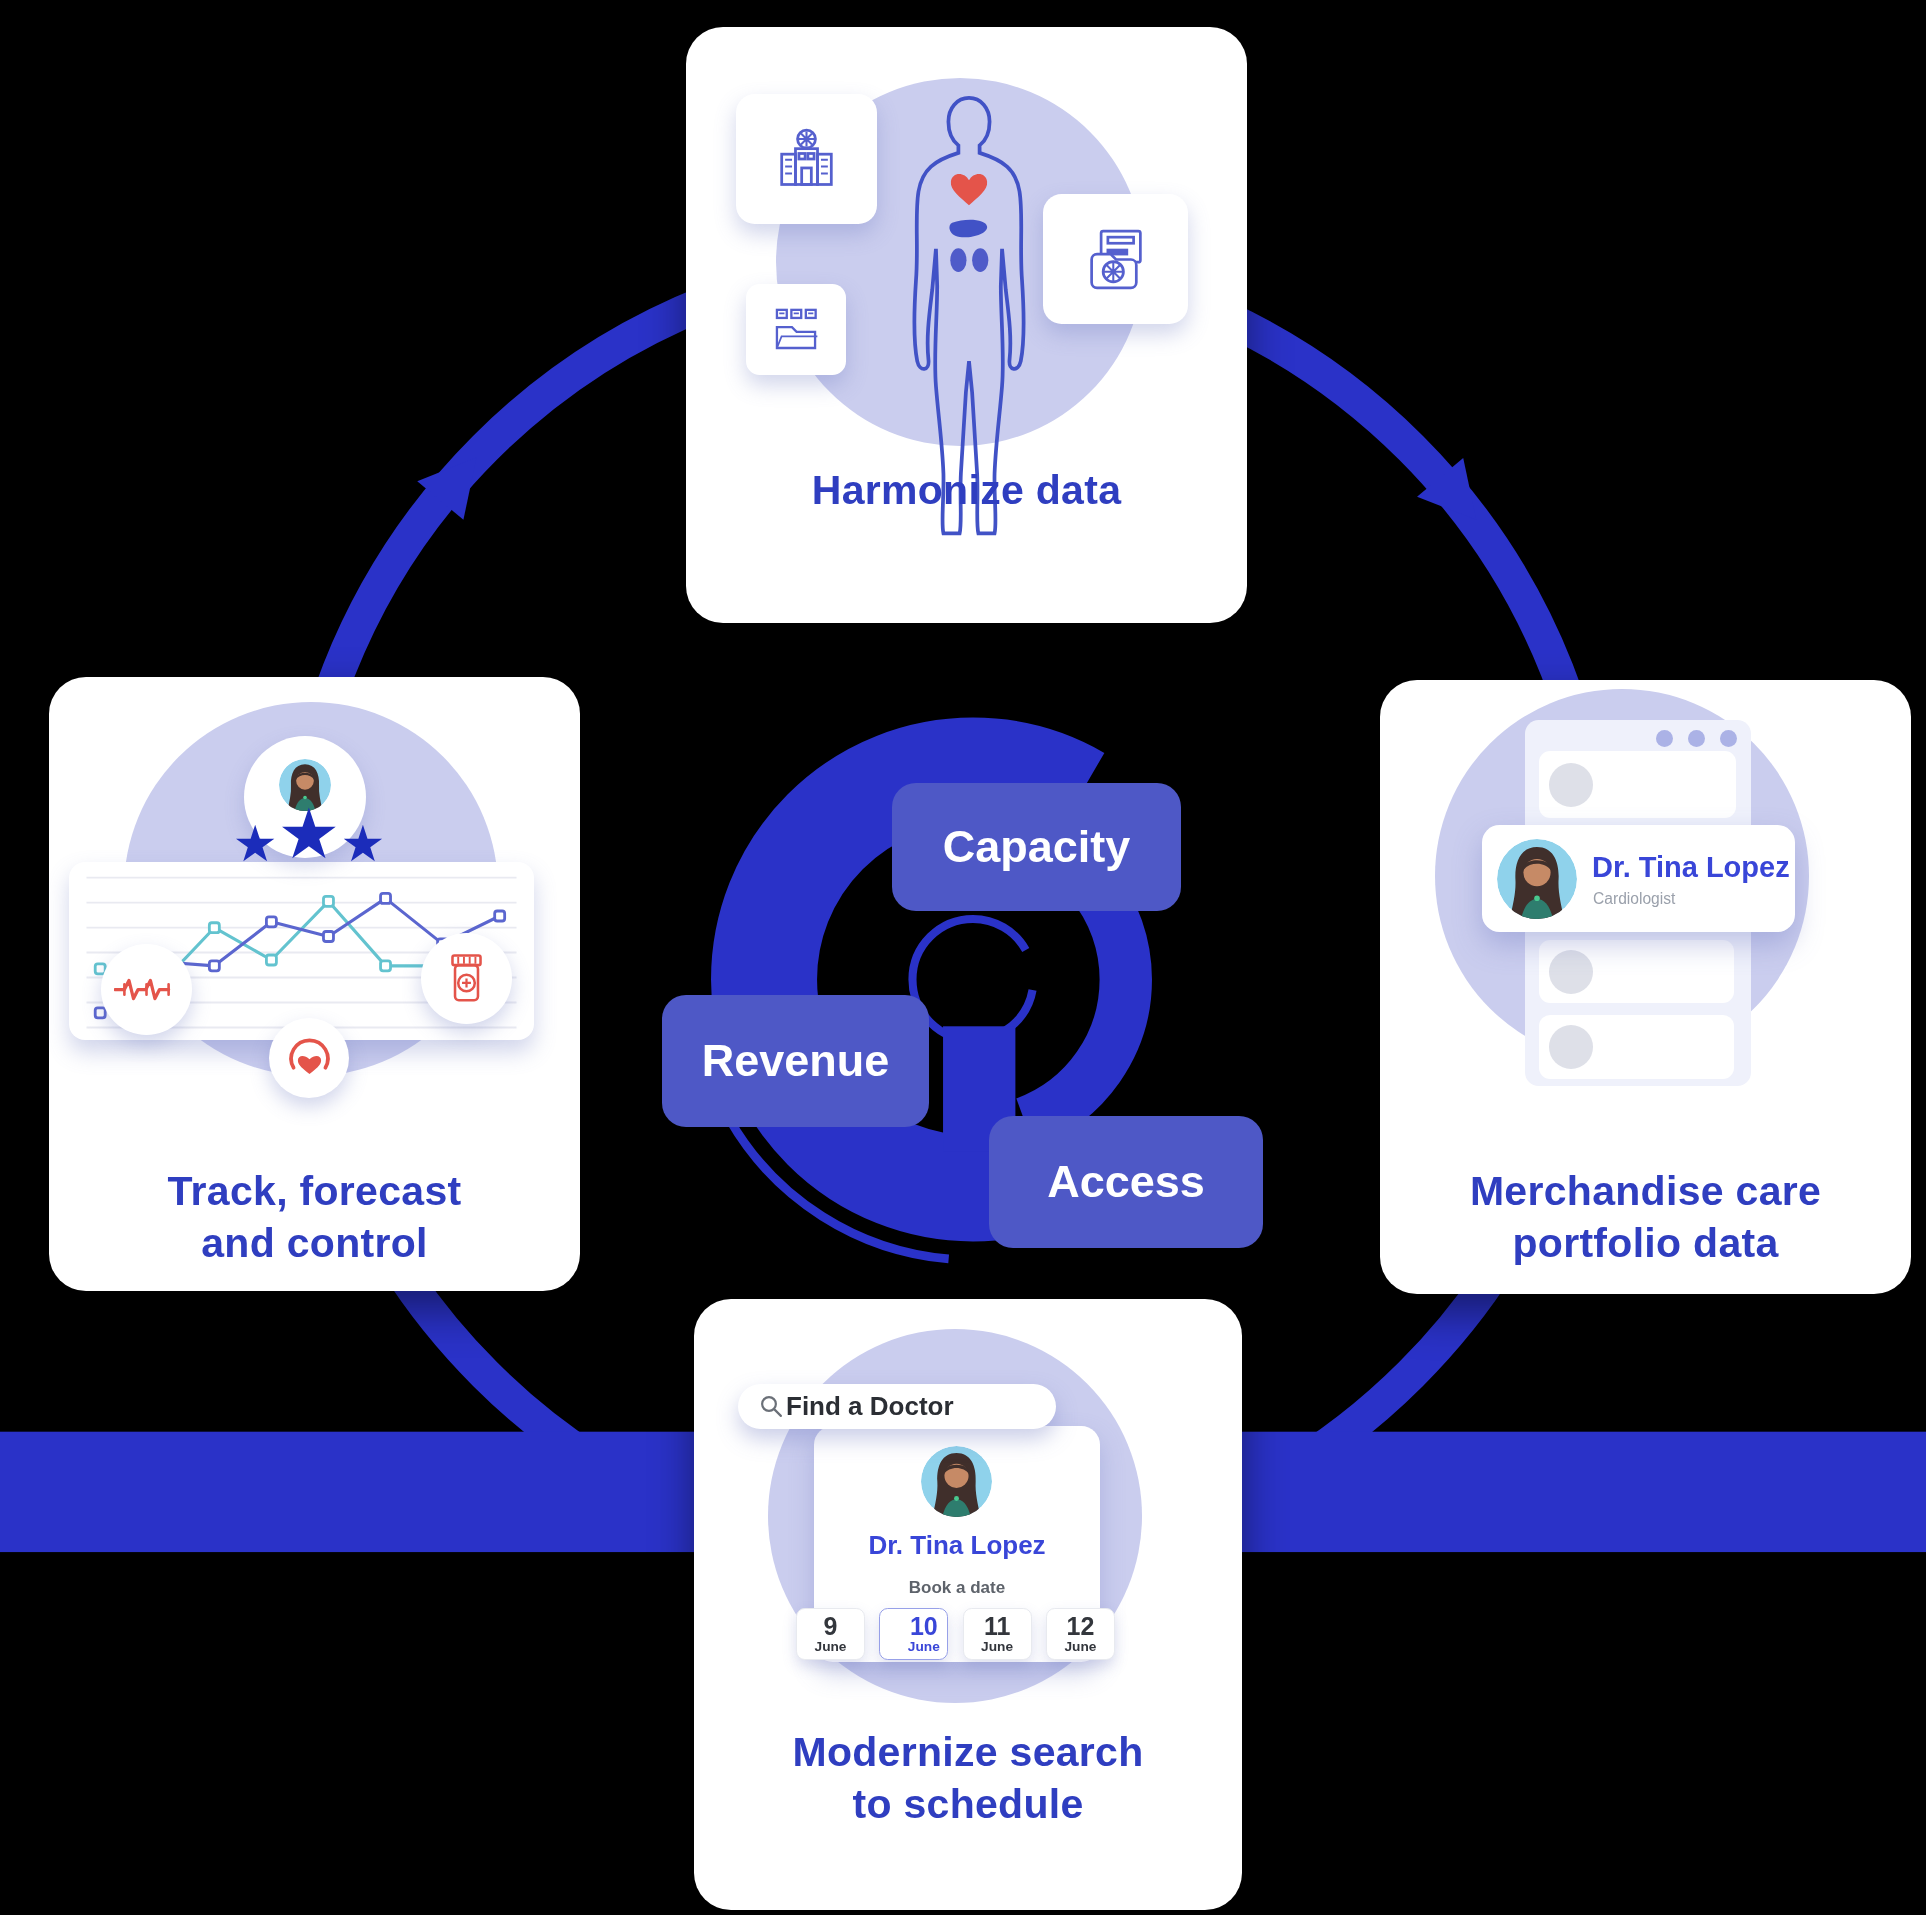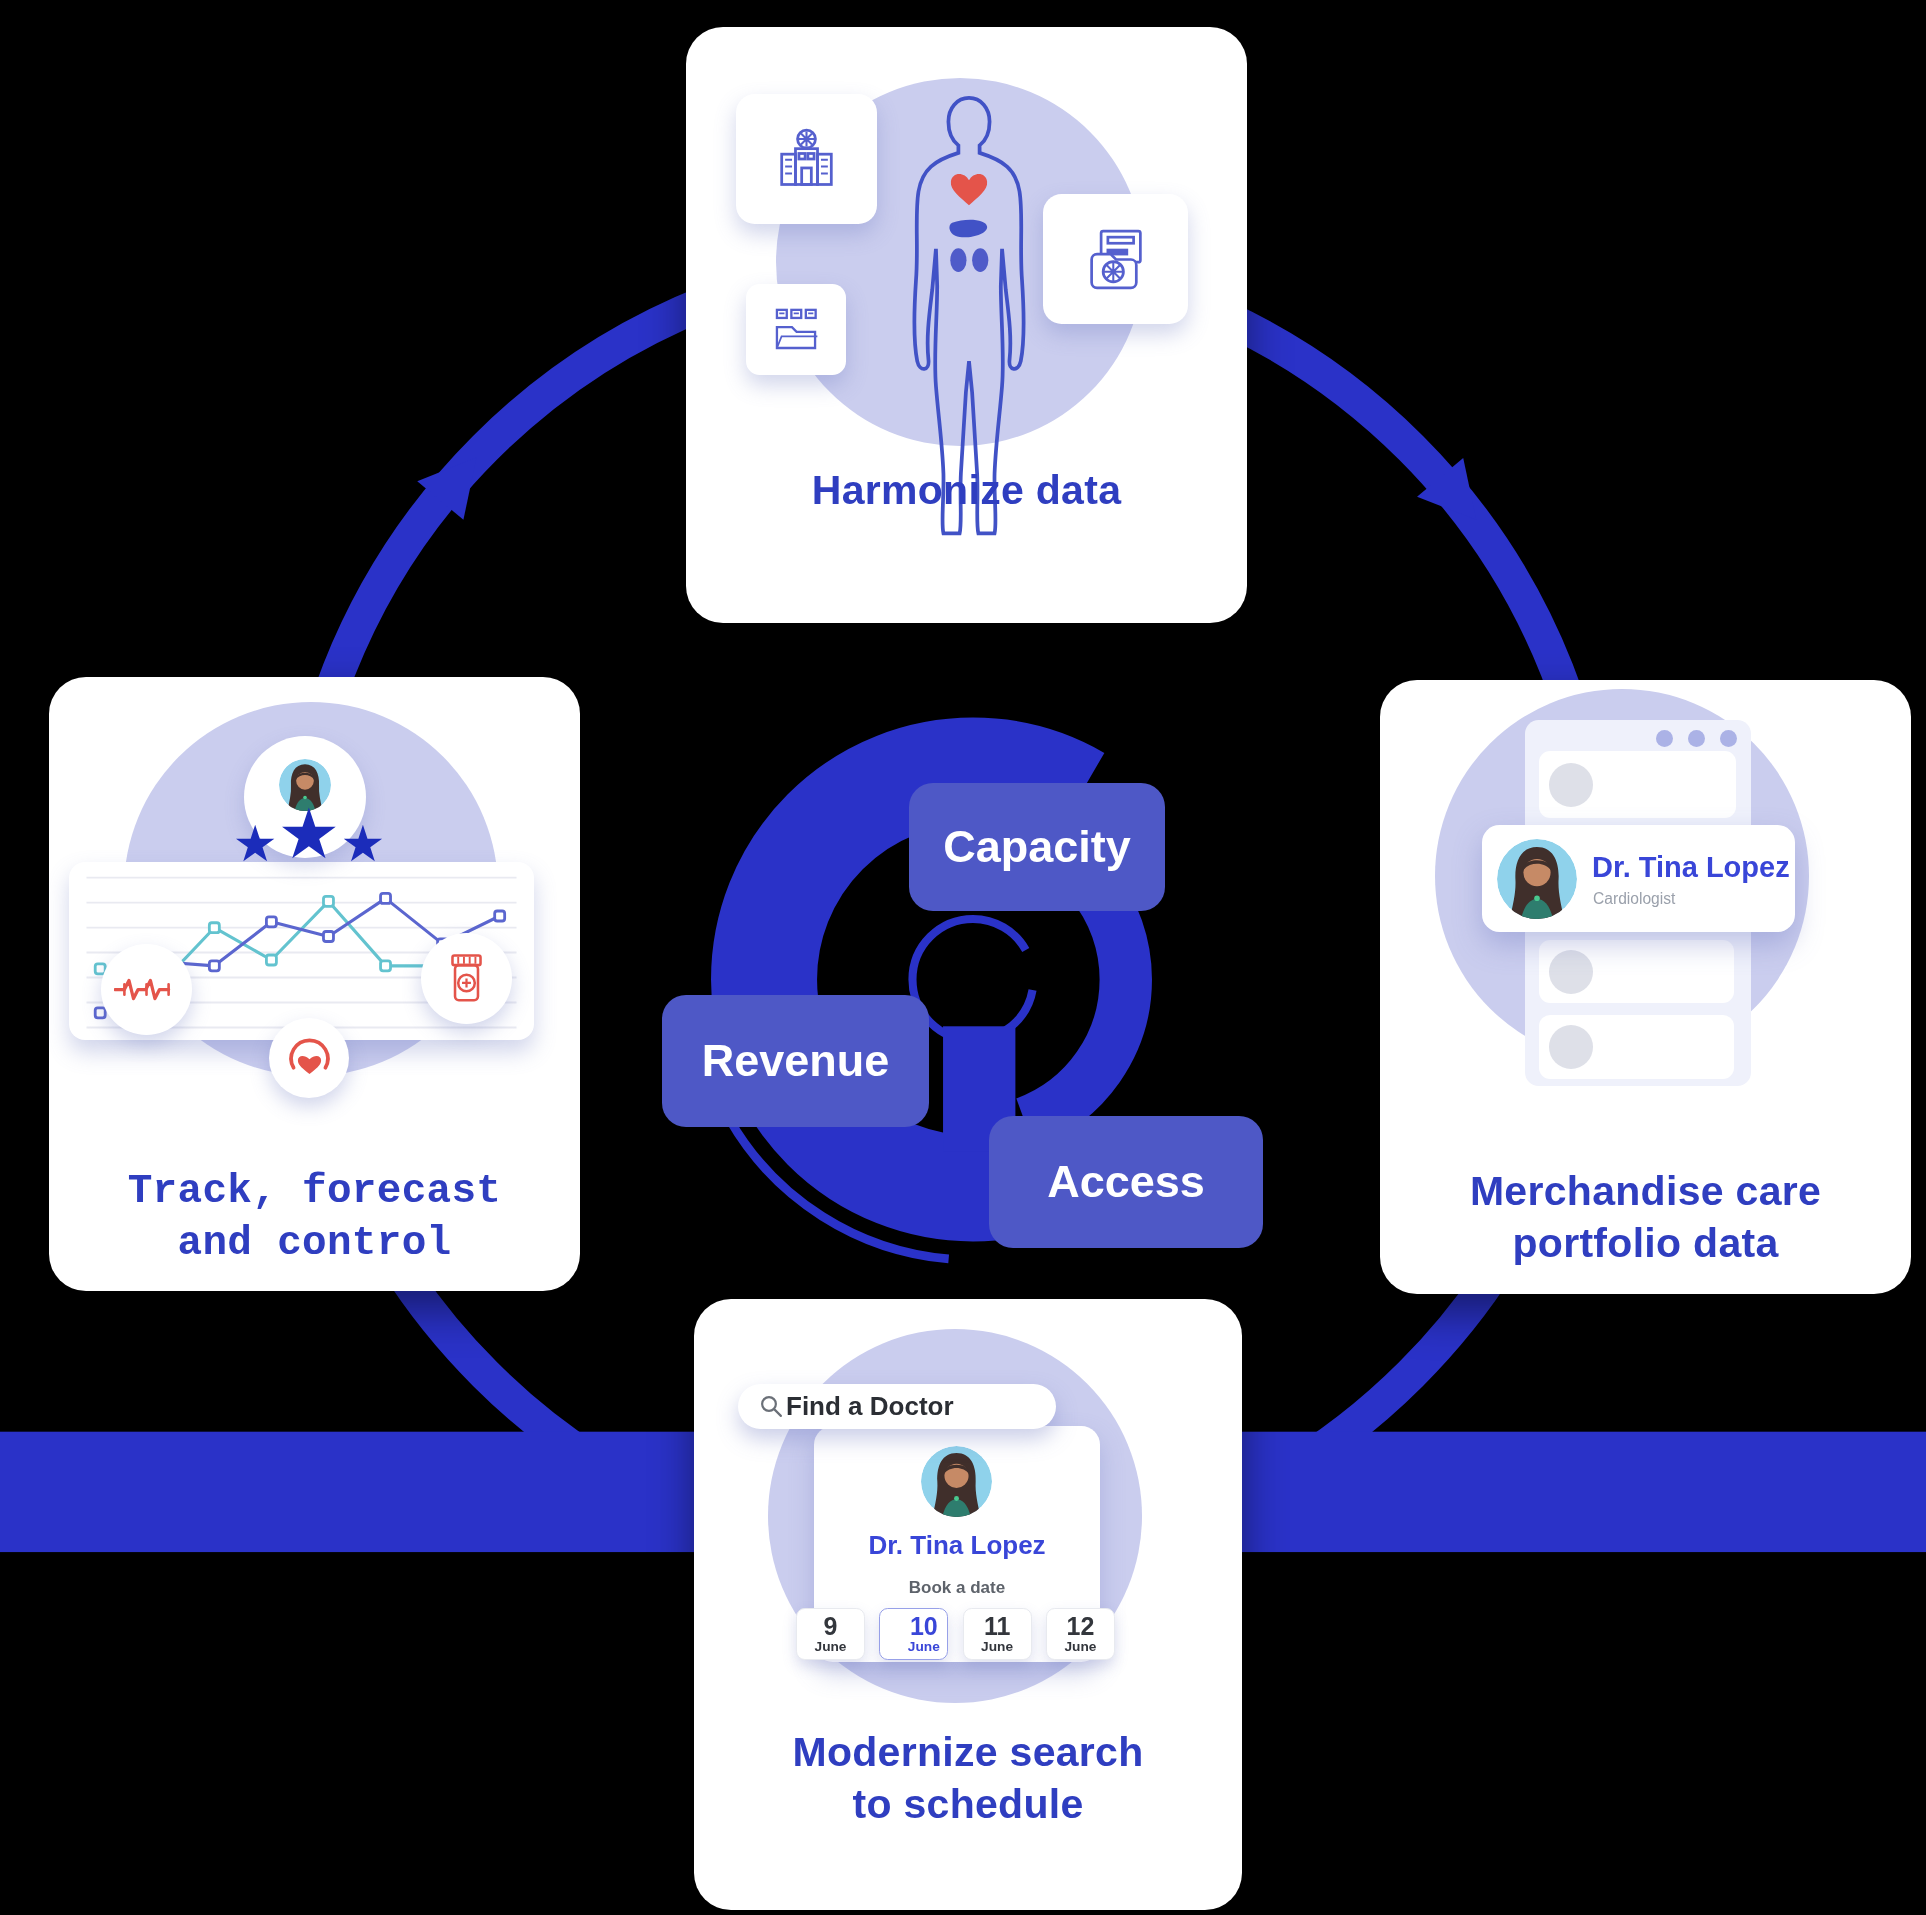--- a/index.html
+++ b/index.html
@@ -15,21 +15,21 @@
   #card-right{left:1380px;top:680px;width:531px;height:614px;}
   #card-bottom{left:694px;top:1299px;width:548px;height:611px;}
   .lav{position:absolute;border-radius:50%;background:#CACDEE;}
   #card-top .lav{left:90px;top:51px;width:368px;height:368px;}
   #card-left .lav{left:75px;top:25px;width:374px;height:374px;}
   #card-right .lav{left:55px;top:9.4px;width:374px;height:374px;}
   #card-bottom .lav{left:74px;top:30px;width:374px;height:374px;}
   .caption{position:absolute;left:0;right:0;text-align:center;color:#2F3EC0;
            font-weight:bold;font-size:41px;line-height:52px;letter-spacing:0.3px;}
   #card-top .caption{top:437px;}
-  #card-left .caption{top:488px;font-family:Liberation Mono, monospace;}
+  #card-left .caption{top:488px;}
   #card-right .caption{top:485px;}
   #card-bottom .caption{top:427px;}
   
   .minicard{position:absolute;background:#fff;border-radius:18.7px;
             box-shadow:0 10px 21px rgba(104,116,188,.30);
             display:flex;align-items:center;justify-content:center;}
   #mini-hospital{left:50px;top:67px;width:141px;height:130px;}
   #mini-folder{left:60px;top:257px;width:100px;height:91px;border-radius:13.7px;}
   #mini-archive{left:357px;top:167px;width:145px;height:130px;}
   #body-figure{position:absolute;left:205px;top:66px;}
@@ -82,21 +82,21 @@
   .date-chip{width:67px;height:50px;background:#fff;border:1.9px solid #E8EAEF;border-radius:8.7px;
              box-shadow:0 6.2px 13.7px rgba(104,116,188,.22);
              display:flex;flex-direction:column;align-items:center;justify-content:center;}
   .date-chip .day{font-size:25px;font-weight:bold;color:#33363C;line-height:26px;}
   .date-chip .month{font-size:13.7px;font-weight:bold;color:#33363C;line-height:16px;}
   .date-chip.selected{border-color:#97A0E8;}
   .date-chip.selected .day,.date-chip.selected .month{color:#3946D8;margin-left:20px;}
   
   .pill{position:absolute;background:#4E58C6;border-radius:24px;color:#fff;font-weight:bold;
         font-size:45px;display:flex;align-items:center;justify-content:center;z-index:6;}
-  #pill-capacity{left:892px;top:783px;width:256px;height:128px;margin-left:17px;}
+  #pill-capacity{left:892px;top:783px;width:289px;height:128px;}
   #pill-revenue{left:662px;top:995px;width:267px;height:132px;}
   #pill-access{left:989px;top:1116px;width:274px;height:132px;}
 </style>
 </head>
 <body>
 
 <div id="stage">
 
   <svg width="0" height="0" style="position:absolute">
     <defs>

